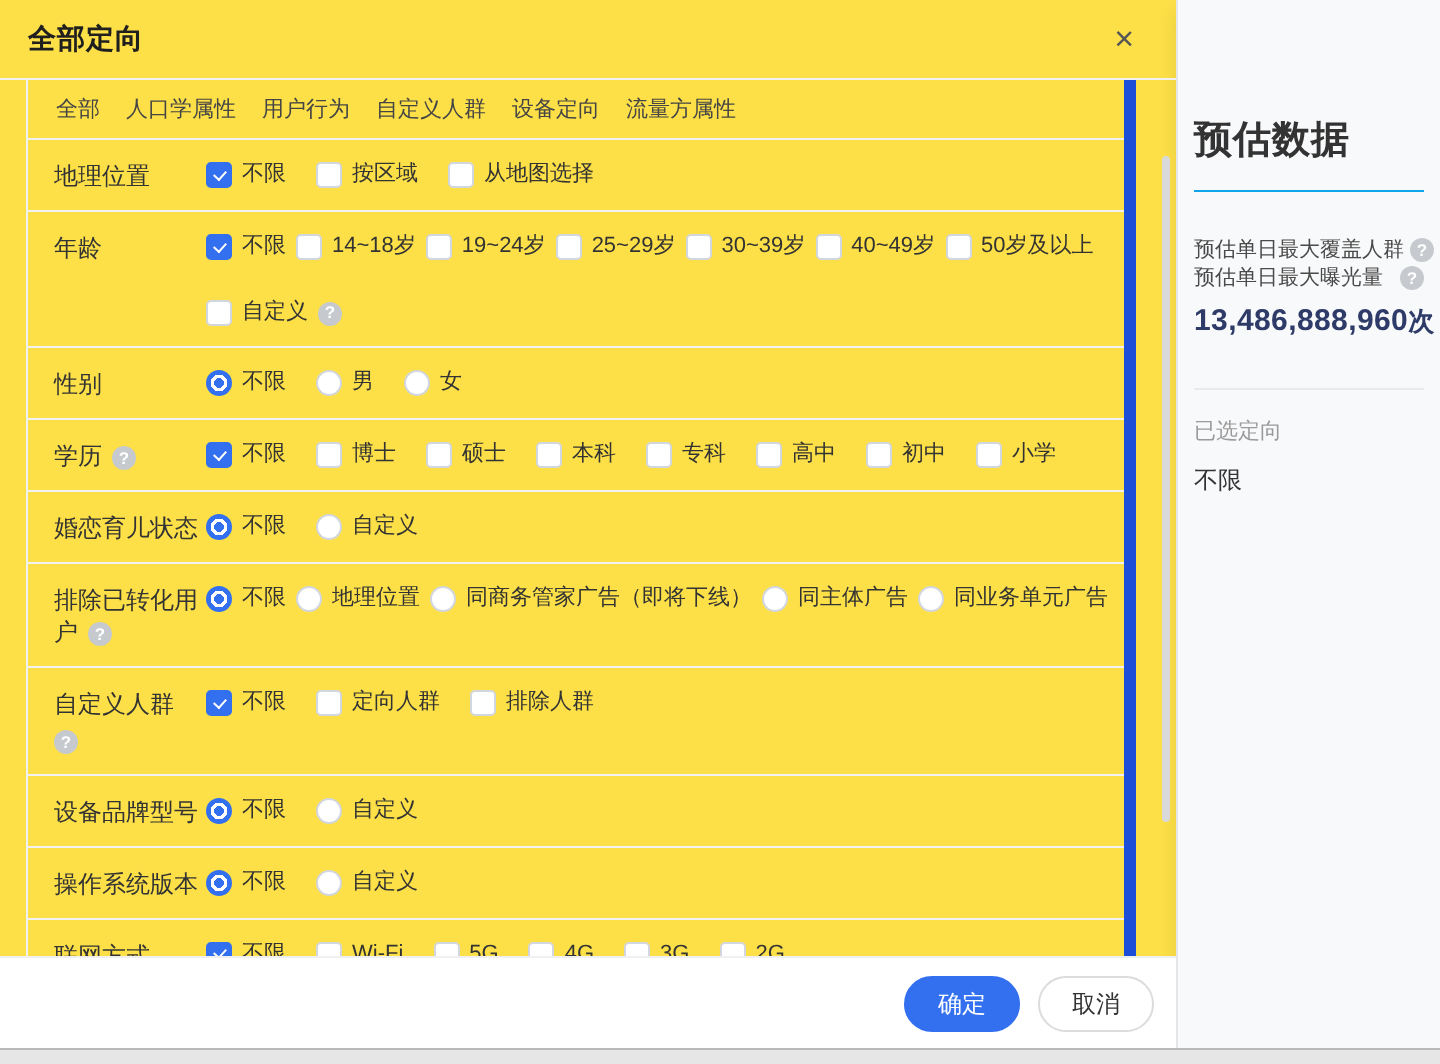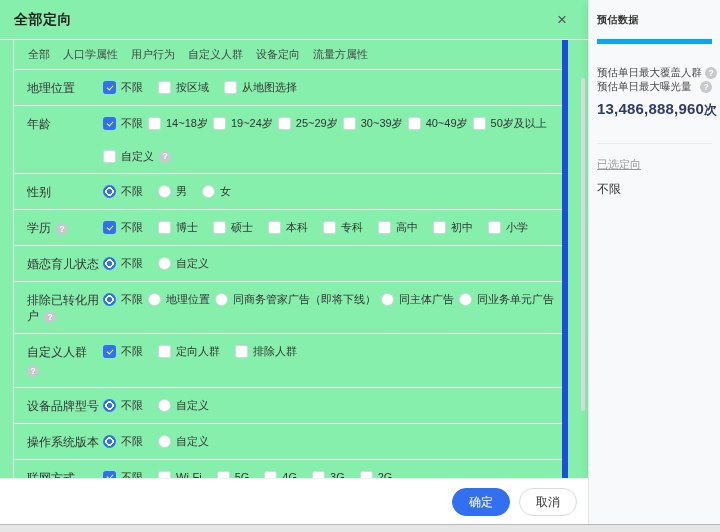--- a/index.html
+++ b/index.html
@@ -1,19 +1,19 @@
 <!DOCTYPE html>
 <html style="--primary: #3370f0; --number: #2e3b68;"><head>
 <meta charset="utf-8">
 <style>
   * { margin:0; padding:0; box-sizing:border-box; }
   html,body { width:720px; height:532px; overflow:hidden; }
   body { font-family:"Liberation Sans","DejaVu Sans",sans-serif; background:#e9e9e9; position:relative; }
 
-  .modal { position:absolute; left:0; top:0; width:720px; height:524px; background:#86efac; display:flex; box-shadow:0 1px 2px rgba(0,0,0,.35); }
+  .modal { position:absolute; left:0; top:0; width:720px; height:524px; background:#fde047; display:flex; box-shadow:0 1px 2px rgba(0,0,0,.35); }
 
   
   .main { width:588px; display:flex; flex-direction:column; position:relative; }
   .main-header { height:39px; flex:none; display:flex; align-items:center; justify-content:space-between; padding:0 21px 0 14px; }
   .title { font-size:14px; font-weight:bold; color:#1f1f1f; letter-spacing:.5px; }
   .close { font-size:17px; color:#555; line-height:1; cursor:pointer; background:none; border:none; font-family:inherit; }
 
   .scroll-area { flex:1; overflow:hidden; border-top:1px solid #f0f0f0; position:relative; }
   .table { margin-left:13px; width:555px; border-left:1px solid #f0f0f0; border-right:6px solid #1d4ed8; }
 
@@ -41,28 +41,28 @@
 
   .sbar { position:absolute; right:3px; top:38px; width:4px; height:333px; border-radius:2px; background:#d9d9d9; }
 
   .footer { flex:none; height:46px; border-top:1px solid #f0f0f0; display:flex; align-items:center; justify-content:flex-end; padding-right:11px; gap:9px; background:#fff; }
   .btn { height:28px; border-radius:15px; font-size:12px; font-family:inherit; cursor:pointer; padding:0 16px; line-height:26px; }
   .btn-cancel { background:#fff; border:1px solid #dcdcdc; color:#333; }
   .btn-confirm { background:var(--primary); border:1px solid var(--primary); color:#fff; }
 
   
   .panel { width:132px; flex:none; background:#f8f9fa; border-left:1px solid #e4e5e8; box-shadow:-6px 0 8px -5px rgba(0,0,0,.08); padding:0 8px; }
-  .panel-title { font-size:10px; font-weight:bold; color:#333; padding:13px 0 12px 0; border-bottom:5px solid #0ea5e9; letter-spacing:.5px; }
+  .panel-title { font-size:19px; font-weight:bold; color:#333; padding:13px 0 12px 0; border-bottom:1px solid #0ea5e9; letter-spacing:.5px;margin-top:44px; }
   .stats { margin-top:22px; }
   .stat-label { display:flex; align-items:center; font-size:10.5px; color:#4a4a4a; white-space:nowrap;justify-content:space-between; }
   .stat-label .q { margin-left:3px; }
   .stat-value { font-size:15px; font-weight:bold; color:var(--number); margin:6px 0 9px 0; letter-spacing:.2px; white-space:nowrap; }
   .stat-value .unit { font-size:13px; }
   .panel-divider { border-top:1px solid #eaeaec; margin-top:24px; }
-  .sel-label { font-size:11px; color:#9a9a9a; margin-top:13px;text-decoration:underline; }
+  .sel-label { font-size:11px; color:#9a9a9a; margin-top:13px; }
   .sel-value { font-size:12px; color:#333; margin-top:9px; }
 
   .page-bottom { position:absolute; left:0; top:524px; width:720px; height:8px; background:#e6e6e6; border-top:1px solid #b9b9b9; }
 </style>
 </head>
 <body>
 
 <div class="modal">
   <div class="main">
     <div class="main-header">

